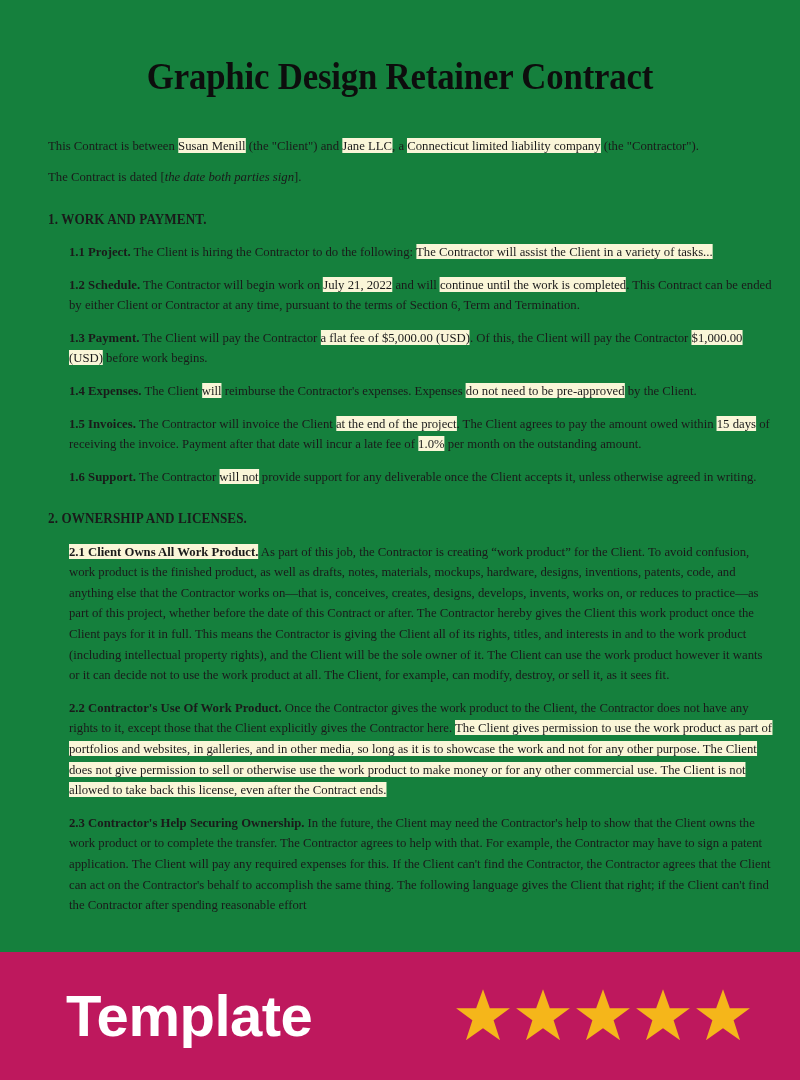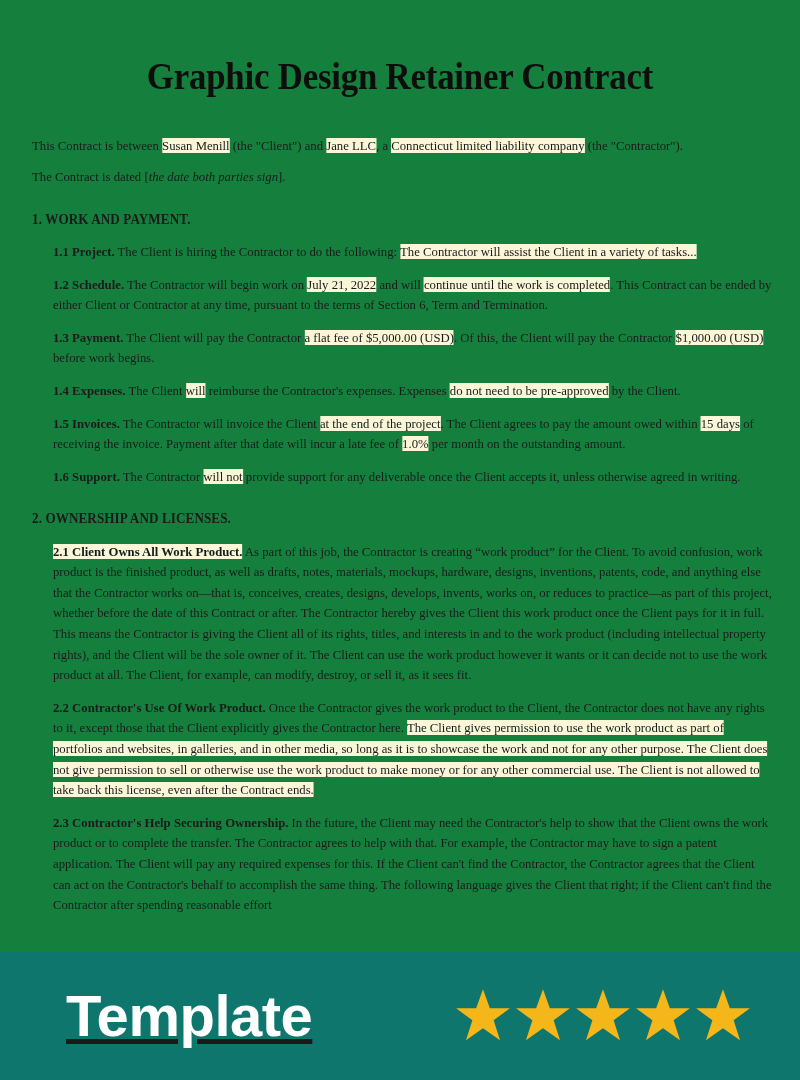--- a/index.html
+++ b/index.html
@@ -35,21 +35,21 @@
     line-height: 1.1;
     letter-spacing: -0.2px;
     margin: 0;
     padding: 57px 48px 0 48px;
     color: #0d0d0d;
     transform: scaleX(0.94);
     transform-origin: center top;
   }
 
   .body-wrap {
-    padding: 0 48px 0 32px;
+    padding: 0 48px 0 48px;
   }
 
   p {
     margin: 0 0 11px 0;
     font-size: 13.2px;
     line-height: 1.56;
     text-align: left;
     transform: scaleX(0.965);
     transform-origin: left top;
     width: 103.6%;
@@ -80,25 +80,24 @@
 
   i { font-style: italic; }
 
   
   .banner {
     position: absolute;
     left: 0;
     top: 952px;
     width: 800px;
     height: 128px;
-    background: #0f766e;
+    background: #be185d;
     display: flex;
     align-items: center;
     box-sizing: border-box;
-    text-decoration: underline;
   }
 
   .banner-label {
     font-family: "Liberation Sans", "DejaVu Sans", sans-serif;
     font-weight: bold;
     font-size: 58px;
     color: #ffffff;
     line-height: 1;
     margin-left: 66px;
     letter-spacing: -0.5px;

